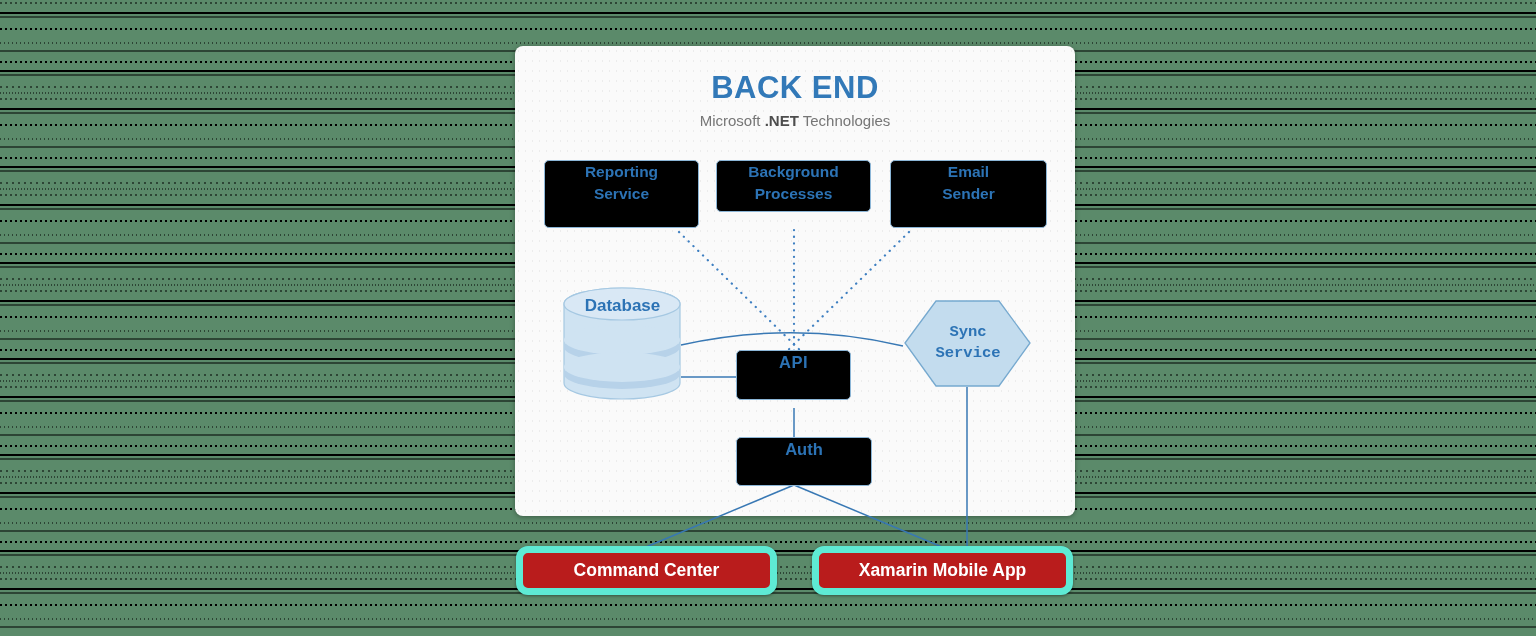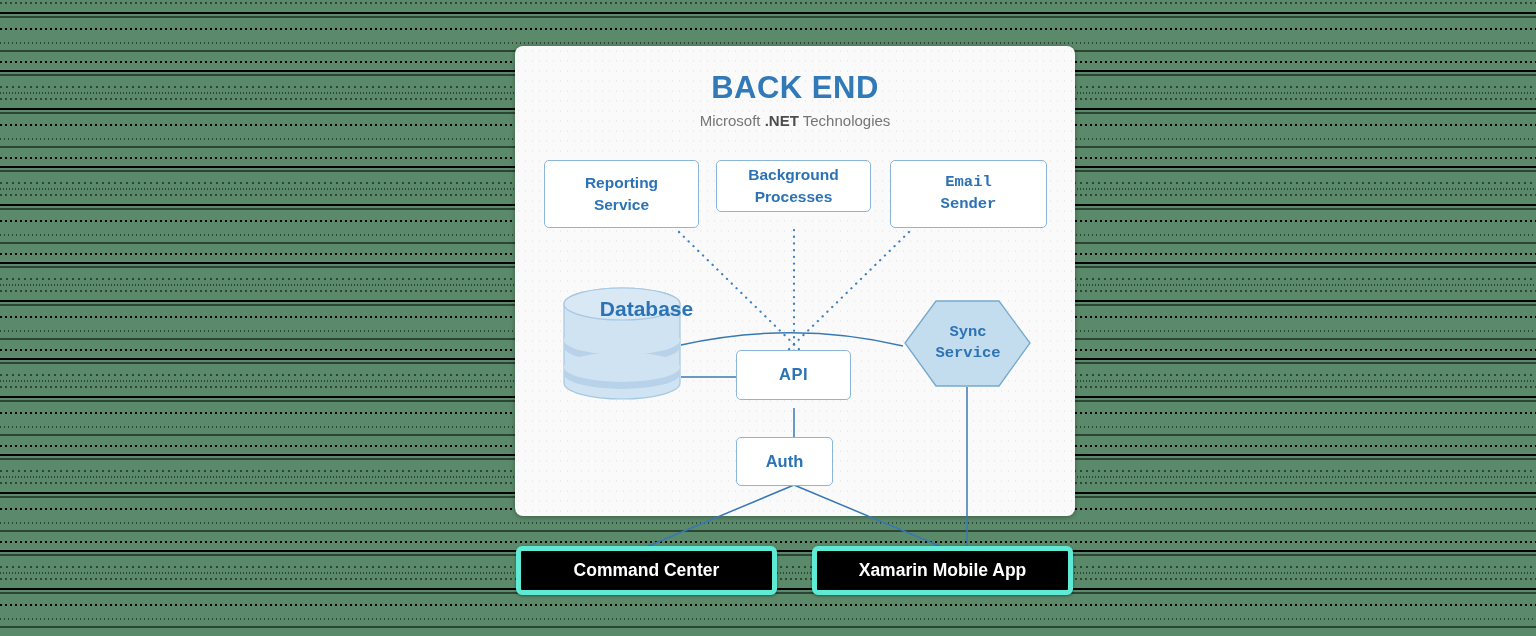--- a/index.html
+++ b/index.html
@@ -45,59 +45,59 @@
     position: absolute;
     left: 515px; top: 112px; width: 560px;
     text-align: center;
     font-size: 15px;
     color: #767676;
   }
   .subtitle .net { font-weight: 700; color: #4d4d4d; }
 
   .lnode {
     position: absolute;
-    display: flex; align-items: center; justify-content: center;
-    background: #ffffff;
+    display: flex; align-items: flex-start; justify-content: center;
+    background: #000000;
     border: 1px solid #8cb6d7;
     border-radius: 5px;
     color: #2c73b5;
     font-weight: 700;
     font-size: 15.5px;
     line-height: 1.4;
     text-align: center;
     box-sizing: border-box;
   }
   .lnode span { display: block; }
 
   .n-reporting  { left: 544px; top: 160px; width: 155px; height: 68px; }
   .n-reporting span { width: 100px; }
   .n-background { left: 716px; top: 160px; width: 155px; height: 52px; }
   .n-background span { width: 124px; }
   .n-email      { left: 890px; top: 160px; width: 157px; height: 68px; }
-  .n-email span { width: 70px; font-family: Liberation Mono, monospace; }
+  .n-email span { width: 70px; }
   .n-api  { left: 736px; top: 350px; width: 115px; height: 50px; font-size: 16.5px; letter-spacing: 0.5px; }
-  .n-auth { left: 736px; top: 437px; width: 97px; height: 49px; font-size: 16.5px; }
+  .n-auth { left: 736px; top: 437px; width: 136px; height: 49px; font-size: 16.5px; }
 
   .shape-label {
     position: absolute;
     text-align: center;
     color: #2c73b5;
     font-weight: 700;
     line-height: 1.35;
     z-index: 5;
   }
-  .l-database { left: 589px; top: 295px; width: 115px; font-size: 21px; }
+  .l-database { left: 565px; top: 295px; width: 115px; font-size: 17px; }
   .l-sync     { left: 931px; top: 322px; width: 74px;  font-size: 15.5px; font-family: Liberation Mono, monospace; }
 
   .dnode {
     position: absolute;
     display: flex; align-items: center; justify-content: center;
-    background: #000000;
-    border: 5px solid #5eead4;
-    border-radius: 6px;
+    background: #b91c1c;
+    border: 7px solid #5eead4;
+    border-radius: 12px;
     color: #ffffff;
     font-weight: 700;
     font-size: 17.5px;
     box-sizing: border-box;
     box-shadow: 0 1px 3px rgba(0,0,0,0.4);
   }
   .n-command { left: 516px; top: 546px; width: 261px; height: 49px; }
   .n-xamarin { left: 812px; top: 546px; width: 261px; height: 49px; justify-content: center; }
 </style>
 </head>

